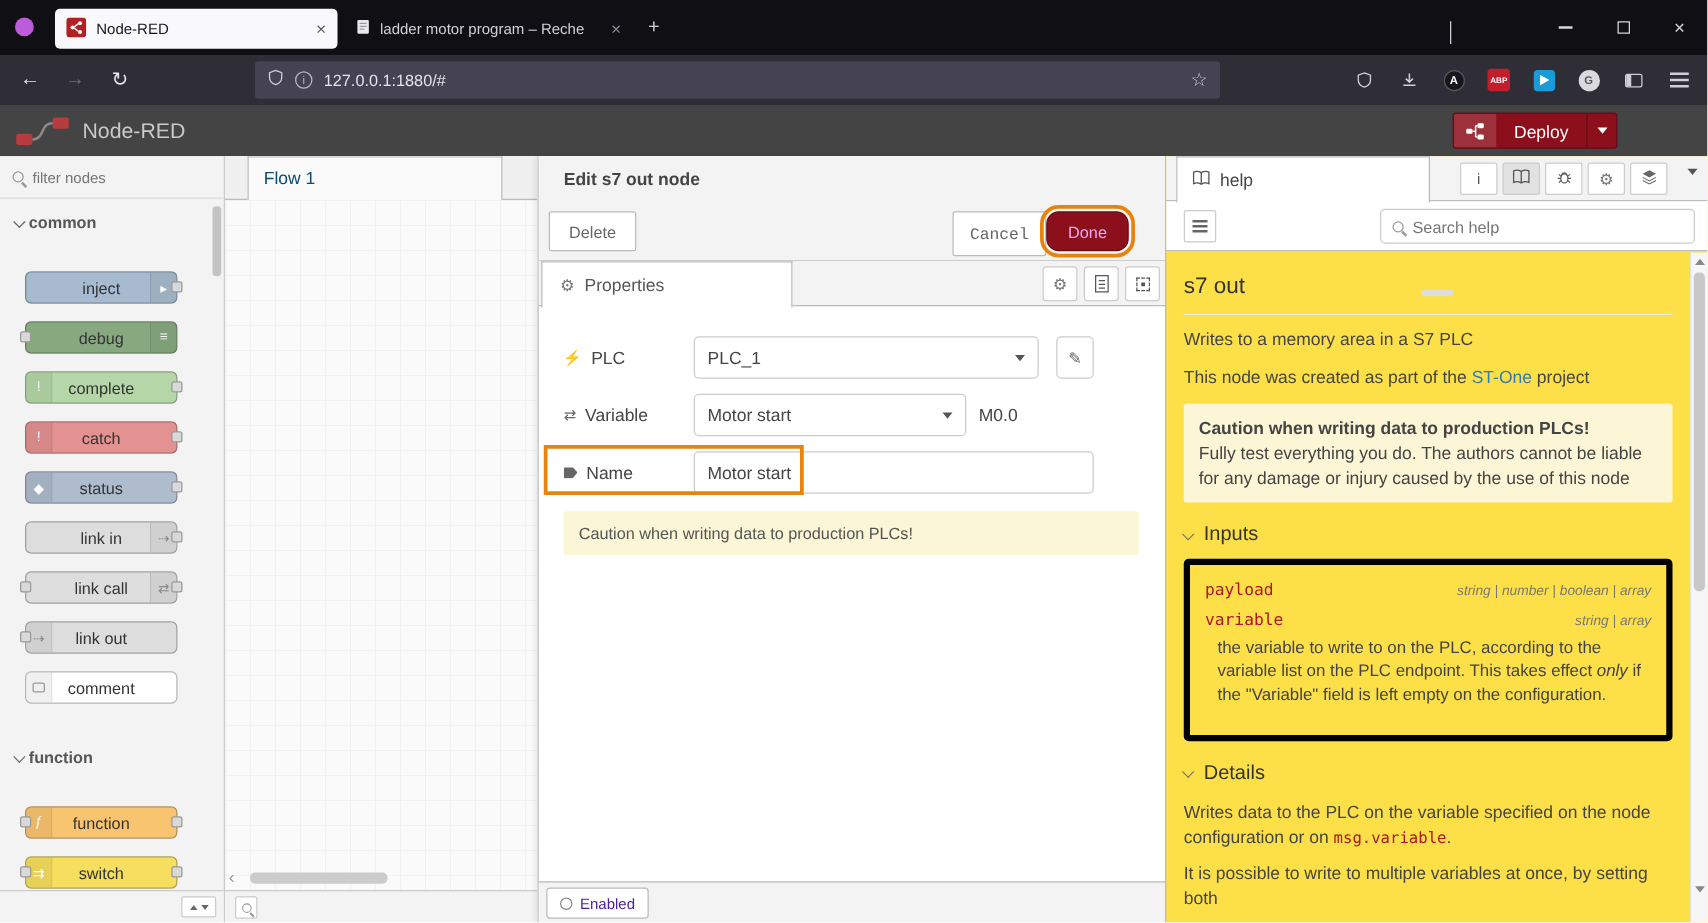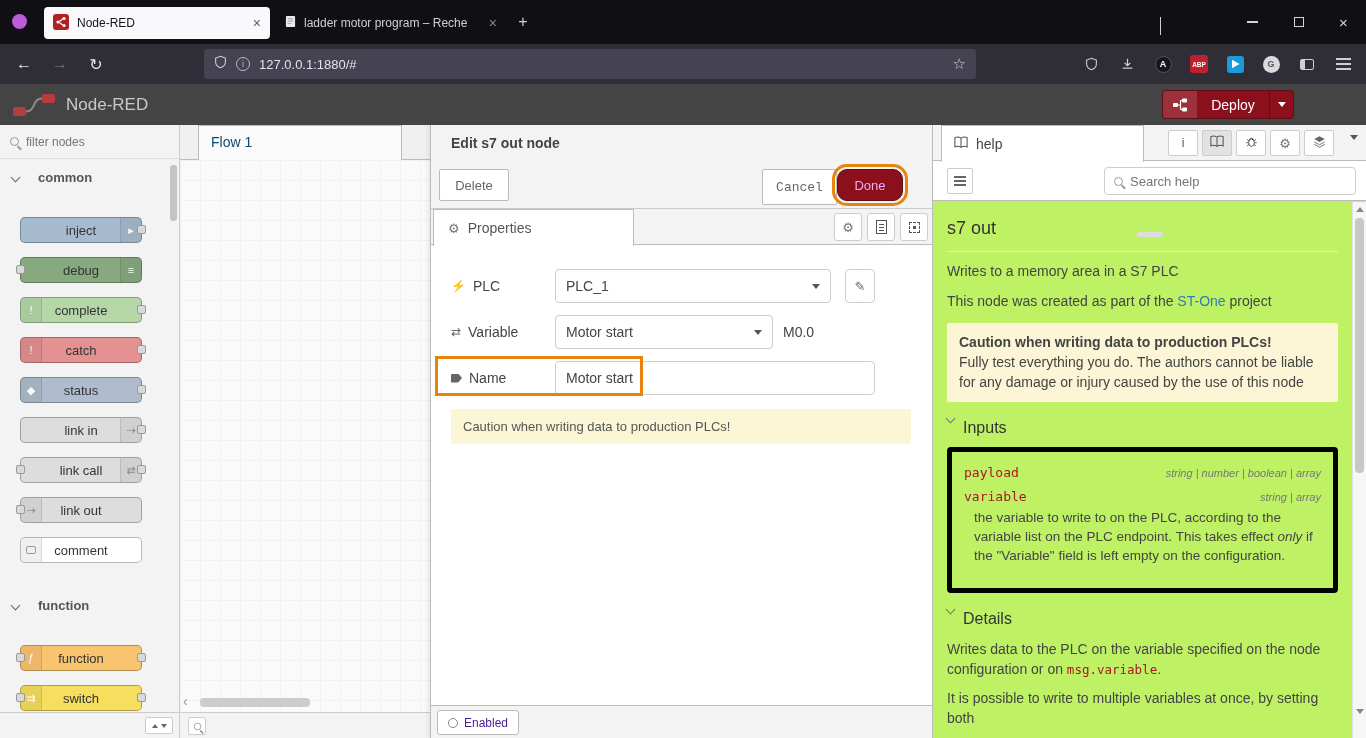--- a/index.html
+++ b/index.html
@@ -54,21 +54,21 @@
   .caret.w { border-top-color:#fff; }
   .nr-menu { position:absolute; left:1326px; top:14px; width:20px; }
   .nr-menu .bar { width:20px; height:2.5px; background:#ddd; margin-bottom:4px; }
 
   
   .palette { position:absolute; left:0; top:125px; width:180px; height:613px; background:#f3f3f3; border-right:1px solid #ccc; overflow:hidden; }
   .p-search { height:34px; border-bottom:1px solid #ddd; display:flex; align-items:center; gap:7px; padding:0 10px; }
   .p-search input { border:none; outline:none; background:transparent; font-size:12px; color:#555; width:120px; font-family:"Liberation Sans",sans-serif; }
   .ic-mag { position:relative; width:9px; height:9px; border:1.5px solid #999; border-radius:50%; flex:none; }
   .ic-mag::after { content:""; position:absolute; width:5px; height:1.5px; background:#999; transform:rotate(45deg); right:-4px; bottom:-3px; }
-  .p-cat { height:36px; display:flex; align-items:center; gap:19px; padding-left:12px; }
+  .p-cat { height:36px; display:flex; align-items:center; gap:4px; padding-left:12px; }
   .p-cat.mt { margin-top:24px; }
   .p-cat .chev { border-color:#666; }
   .p-cat .clabel { font-size:13px; font-weight:bold; color:#555; }
   .pnode { position:relative; width:122px; height:26px; margin:14px 0 0 20px; border:1px solid rgba(0,0,0,.28); border-radius:5px; display:flex; align-items:center; justify-content:center; font-size:13px; color:#333; cursor:move; }
   .nodes > .pnode:first-child { margin-top:22px; }
   .pnode .strip { position:absolute; top:0; bottom:0; width:21px; background:rgba(0,0,0,.06); display:flex; align-items:center; justify-content:center; font-size:11px; color:rgba(255,255,255,.95); }
   .icon-r .strip { right:0; border-left:1px solid rgba(0,0,0,.1); border-radius:0 4px 4px 0; }
   .icon-l .strip { left:0; border-right:1px solid rgba(0,0,0,.1); border-radius:4px 0 0 4px; }
   .pnode.light .strip { color:#888; }
   .pnode .port { position:absolute; width:9px; height:9px; background:#d9d9d9; border:1px solid #999; border-radius:2px; top:50%; margin-top:-5px; }
@@ -120,40 +120,40 @@
   .pencil-btn { width:30px; height:34px; margin-left:14px; background:#fff; border:1px solid #ccc; border-radius:4px; display:flex; align-items:center; justify-content:center; font-size:13px; color:#666; }
   .addr { margin-left:10px; font-size:14px; color:#444; }
   .t-input { width:320px; height:34px; border:1px solid #ccc; border-radius:4px; padding:0 10px; font-size:14px; color:#444; font-family:"Liberation Sans",sans-serif; outline:none; }
   .hl-name { position:absolute; left:4px; top:231px; width:208px; height:40px; border:3px solid #e8830c; z-index:5; pointer-events:none; }
   .t-callout { position:absolute; left:20px; top:284px; width:460px; background:#fbf6d5; padding:10px 12px; border-radius:2px; font-size:13px; color:#555; }
   .t-foot { position:absolute; left:0; right:0; bottom:0; height:33px; background:#f3f3f3; border-top:1px solid #bbb; }
   .enabled-btn { position:absolute; left:6px; top:4px; height:25px; background:#fff; border:1px solid #bbb; border-radius:3px; display:flex; align-items:center; gap:6px; padding:0 10px; font-size:12px; color:#4c1d95; }
   .ic-ring { width:10px; height:10px; border:1.5px solid #888; border-radius:50%; }
 
   
-  .sidebar { position:absolute; left:932px; top:125px; width:434px; height:613px; background:#bef264; border-left:1px solid #bbb; }
+  .sidebar { position:absolute; left:932px; top:125px; width:434px; height:613px; background:#fde047; border-left:1px solid #bbb; }
   .s-tabs { position:relative; height:36px; background:#f3f3f3; border-bottom:1px solid #bbb; }
   .s-tab { position:absolute; left:8px; top:0; width:203px; height:37px; background:#fff; border:1px solid #bbb; border-bottom:none; display:flex; align-items:center; gap:8px; padding-left:12px; font-size:14px; color:#444; z-index:2; }
   .s-actions { position:absolute; right:32px; top:5px; display:flex; gap:4px; }
   .sb-btn { width:30px; height:26px; background:#fff; border:1px solid #ccc; border-radius:2px; display:flex; align-items:center; justify-content:center; font-size:12px; color:#555; }
   .sb-btn.active { background:#e2e2e2; }
   .s-caret { position:absolute; right:8px; top:15px; }
   .s-search { position:relative; height:40px; background:#fff; border-bottom:1px solid #bbb; }
   .listbtn { position:absolute; left:14px; top:7px; width:26px; height:26px; background:#fff; border:1px solid #ccc; border-radius:2px; display:flex; align-items:center; justify-content:center; }
   .ic-list { width:12px; height:2px; background:#666; box-shadow:0 4px 0 #666, 0 8px 0 #666; margin-top:-8px; }
   .searchbox { position:absolute; right:10px; top:6px; width:252px; height:28px; border:1px solid #ccc; border-radius:4px; display:flex; align-items:center; gap:7px; padding:0 9px; }
   .searchbox input { border:none; outline:none; flex:1; font-size:13px; color:#555; font-family:"Liberation Sans",sans-serif; }
   .s-grip { position:absolute; left:50%; top:71px; transform:translateX(-50%); width:26px; height:5px; background:#ddd; border-radius:2px; z-index:3; }
   .s-body { position:absolute; left:0; top:77px; right:14px; bottom:0; padding:10px 14px 0 14px; overflow:hidden; font-size:14px; color:#444; line-height:1.4; }
   .s-body h1 { font-size:18px; font-weight:500; color:#333; margin-top:4px; padding-bottom:10px; border-bottom:1px solid #e8e8e8; }
   .s-body p { margin-top:10px; }
   .doc-link { color:#2e7db6; text-decoration:none; }
   .callout { margin-top:12px; background:#fcf6d7; padding:10px 12px; border-radius:2px; }
   .callout b { display:block; }
-  .sec { margin:15px 0 7px; display:flex; gap:9px; }
+  .sec { margin:15px 0 7px; display:flex; align-items:center; gap:9px; }
   .sec .chev { border-color:#777; margin-top:-2px; }
   .sec .slabel { font-size:16px; color:#333; }
   .props { border:5px solid #000000; border-radius:4px; padding:6px 12px 12px; }
   .prop-head { display:flex; justify-content:space-between; align-items:baseline; margin-top:6px; }
   .pname { font-family:"DejaVu Sans Mono", monospace; font-size:13px; color:#ad1625; }
   .ptypes { font-size:11px; font-style:italic; color:#777; }
   .pdesc { margin:3px 0 10px 10px; font-size:13.5px; }
   code, .code { font-family:"DejaVu Sans Mono", monospace; font-size:12.5px; color:#ad1625; }
   .s-scroll { position:absolute; right:0; top:77px; bottom:0; width:14px; background:#f6f6f6; border-left:1px solid #e2e2e2; }
   .s-thumb { position:absolute; left:2px; top:16px; width:9px; height:255px; background:#c8c8c8; border-radius:4px; }

